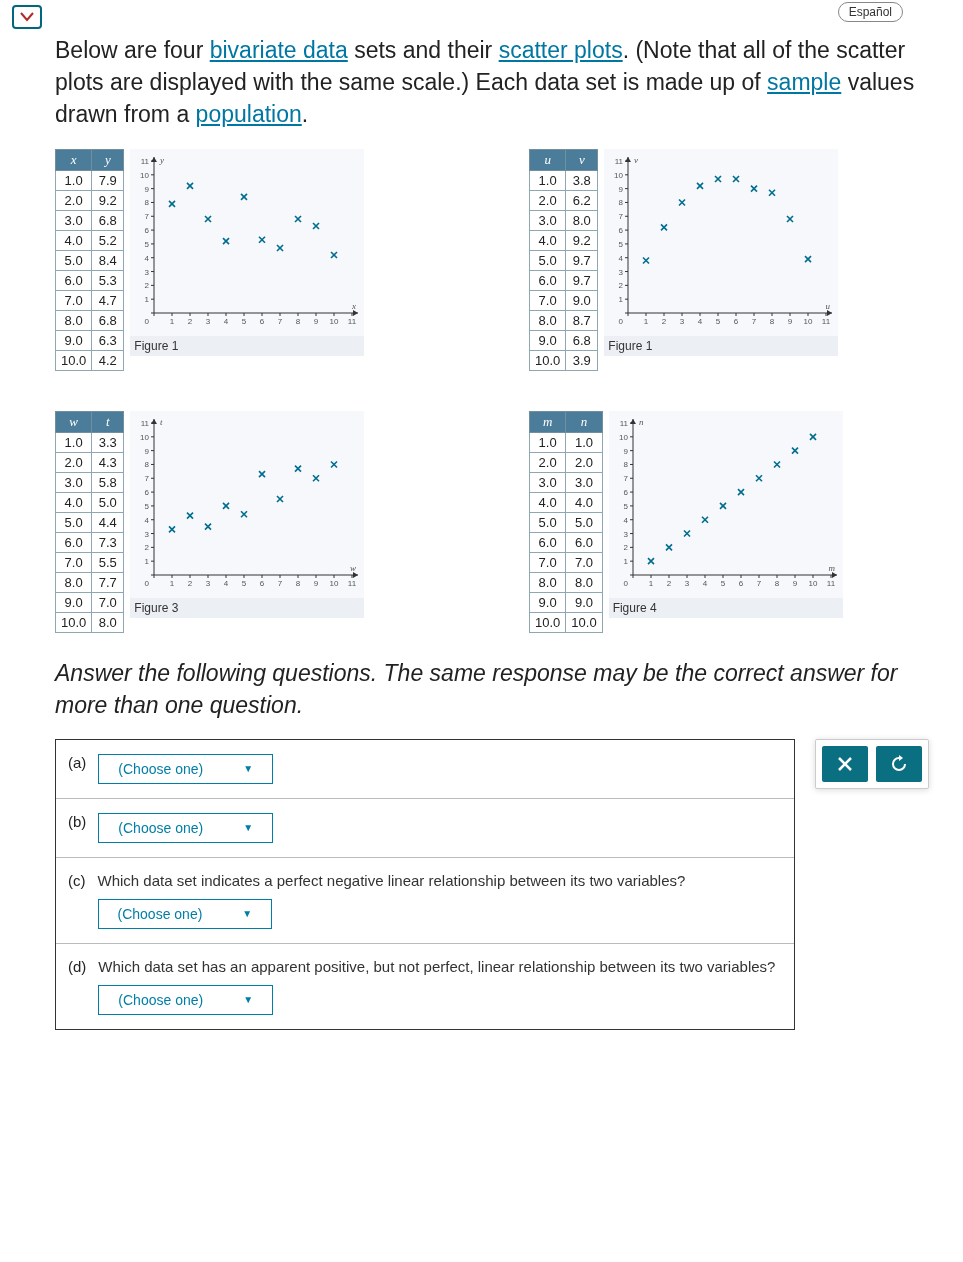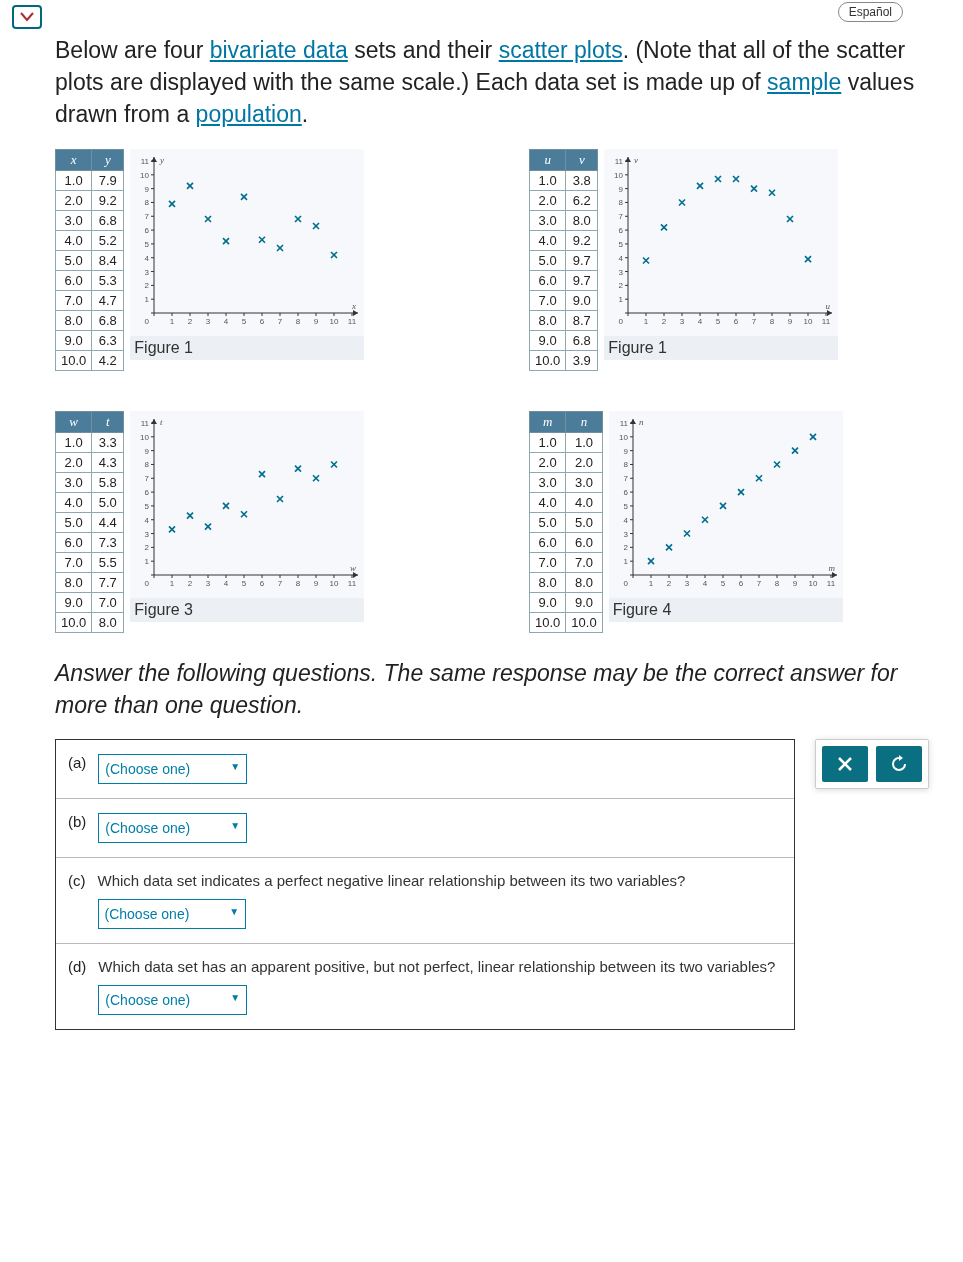--- a/index.html
+++ b/index.html
@@ -74,21 +74,21 @@
     text-align: center;
     min-width: 32px;
   }
   .chartwrap { display: flex; flex-direction: column; }
   .chartbox {
     background: #f6f8fb;
     padding: 2px;
   }
   .figcap {
     background: #eceff3;
-    font-size: 16px;
+    font-size: 12px;
     padding: 3px 4px;
     color: #333;
   }
   svg .tick { stroke:#333; stroke-width:1; }
   svg .ticklbl { font-size:8px; fill:#555; font-family:Arial; }
   svg .marker { stroke:#006d8f; stroke-width:1.6; }
   svg .axis { stroke:#333; stroke-width:1; }
   svg .axlbl { font-size:9px; fill:#555; font-style:italic; font-family:Georgia,serif;}
   .post-text {
     font-size: 23px;
@@ -109,22 +109,23 @@
     display: flex;
     gap: 12px;
     font-size: 15px;
   }
   .qitem:last-child { border-bottom:none; }
   .qlabel { font-weight: normal; }
   .qbody { flex:1; }
   .qtext { color:#333; margin-bottom: 10px; }
   .chooser {
     border: 1px solid #007ea8;
-    padding: 6px 6px;
+    padding: 6px 19px;
     display: inline-flex;
+    align-items: center;
     gap: 40px;
     color: #007ea8;
     font-size: 14px;
     background:#fff;
   }
   .chooser .tri {
     color:#007ea8;
     font-size: 10px;
   }
   .toolbox {

